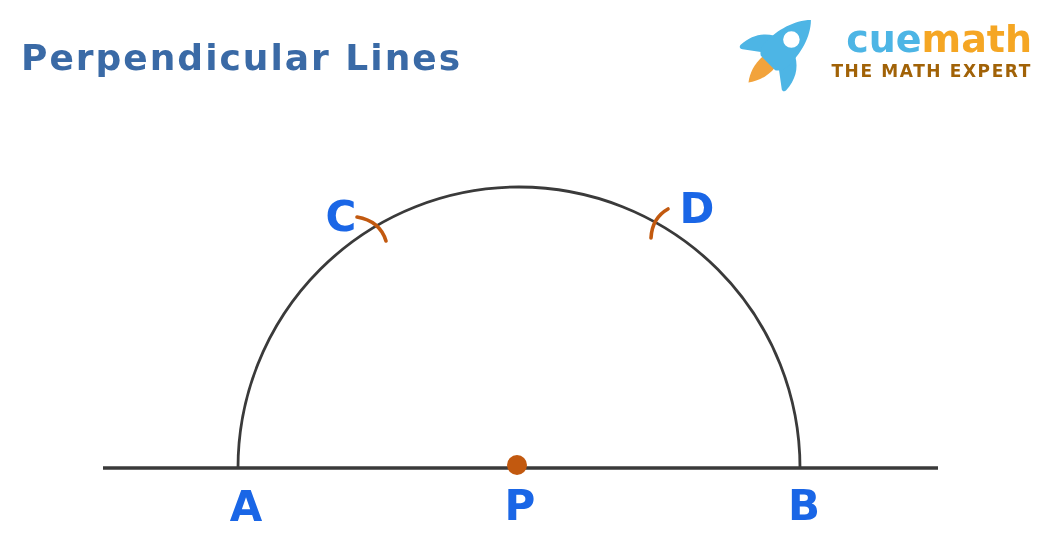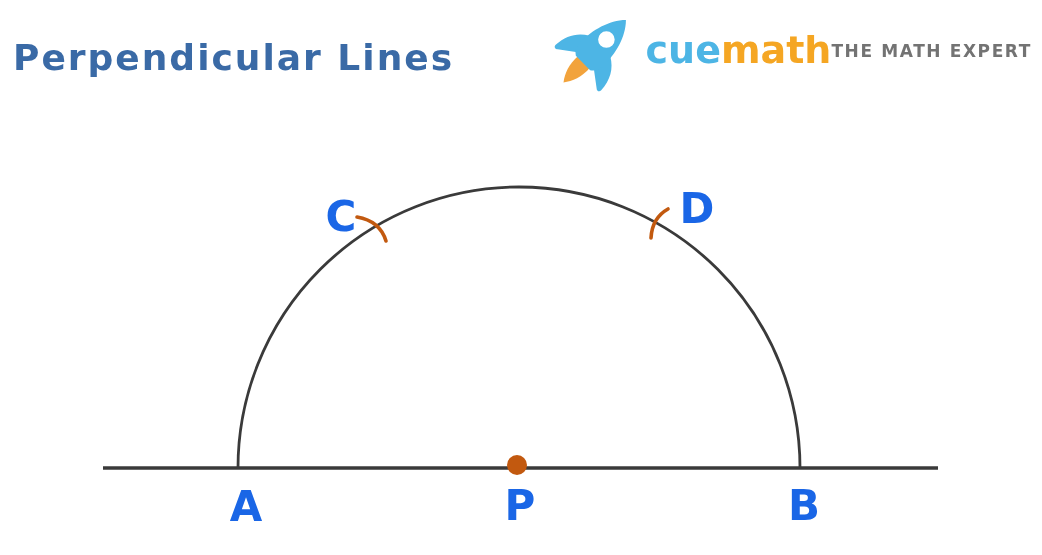--- a/index.html
+++ b/index.html
@@ -7,38 +7,38 @@
   body {
     width: 1042px; height: 555px;
     position: relative;
     overflow: hidden;
     font-family: "DejaVu Sans", "Liberation Sans", sans-serif;
   }
   .page { position: absolute; inset: 0; background: #ffffff; }
 
   
   .title {
-    position: absolute; left: 13px; top: 33px;
+    position: absolute; left: 21px; top: 33px;
     font-size: 36px; line-height: 50px;
     font-weight: bold; letter-spacing: 2px;
     color: #3a6aa6;
   }
 
   
   .logo {
     position: absolute; top: 4px; right: 10px;
     display: flex; align-items: center; gap: 4px;
   }
   .rocket { width: 92px; height: 92px; }
-  .logo-text { display: flex; align-items: center; }
+  .logo-text { display: flex; flex-direction: column; align-items: flex-end; }
   .brand { font-size: 38px; font-weight: bold; line-height: 40px; letter-spacing: 0px; }
   .brand .cue  { color: #4db5e5; }
   .brand .math { color: #f5a623; }
   .tagline {
-    font-size: 17px; font-weight: bold; color: #737373;
+    font-size: 17px; font-weight: bold; color: #a16207;
     letter-spacing: 1.6px; margin-top: 2px; white-space: nowrap;
   }
 
   
   .diagram-svg { position: absolute; inset: 0; width: 1042px; height: 555px; }
   .pt-label {
     position: absolute;
     transform: translateX(-50%);
     font-size: 42px; font-weight: bold;
     color: #1a66e6; line-height: 1;

